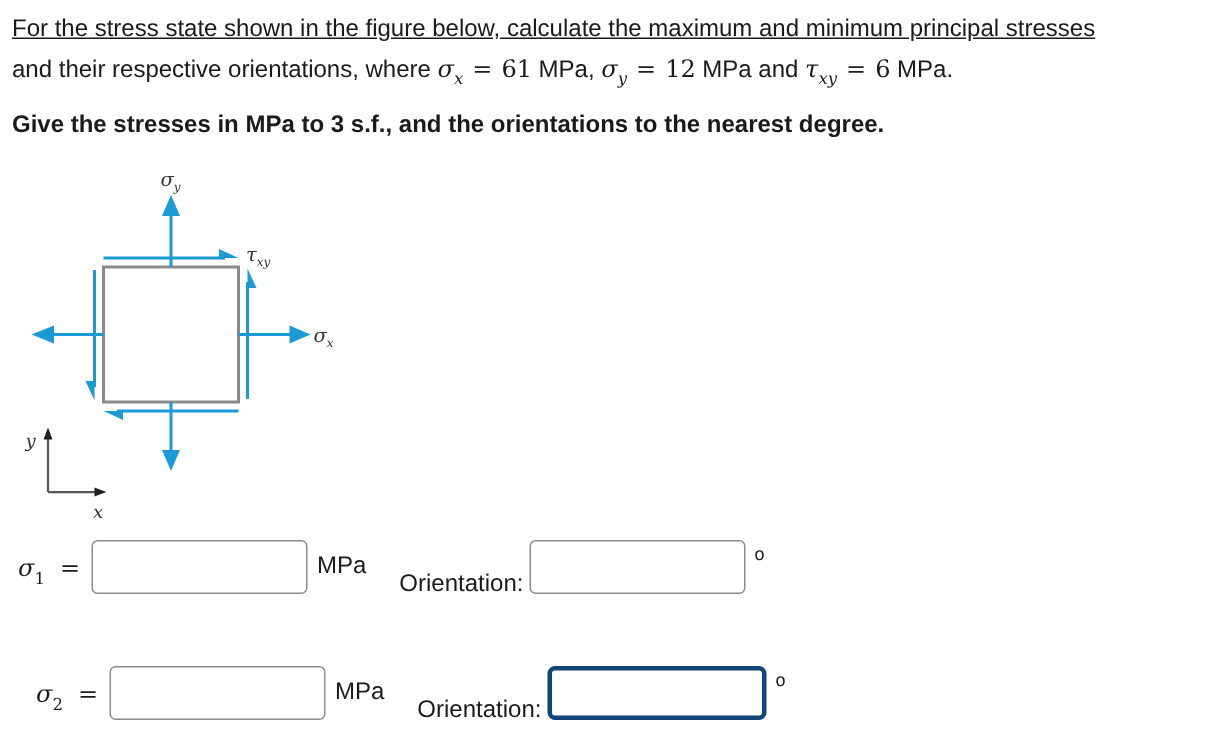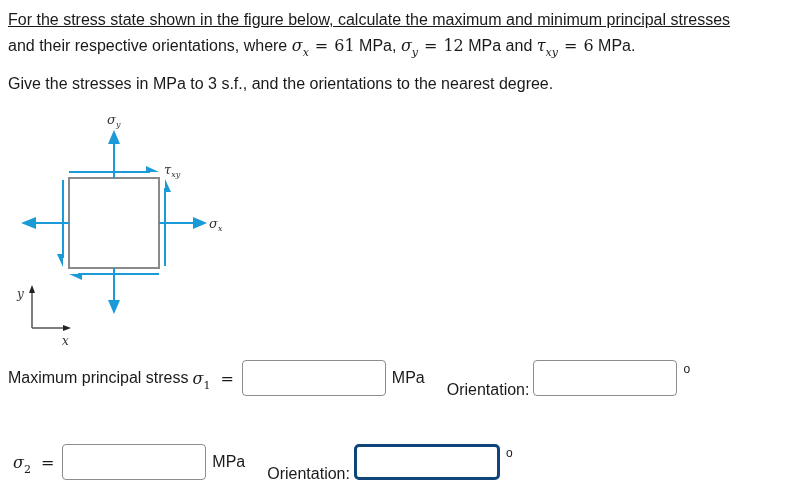--- a/index.html
+++ b/index.html
@@ -31,21 +31,21 @@
 
 <div class="para" style="top:7px;text-decoration:underline;">For the stress state shown in the figure below, calculate the maximum and minimum principal stresses</div>
 <div class="para" style="top:33px;">
   <span>and their respective orientations, where </span><span class="math"><span>σ</span><span class="sub">x</span></span><span class="eq">=</span><span class="num">61</span>
   <span>MPa,</span>
   <span class="math"><span>σ</span><span class="sub">y</span></span><span class="eq">=</span><span class="num">12</span>
   <span>MPa and</span>
   <span class="math"><span>τ</span><span class="sub">xy</span></span><span class="eq">=</span><span class="num">6</span>
   <span>MPa.</span>
 </div>
-<div class="para" style="top:71px;">Give the stresses in MPa to 3 s.f., and the orientations to the nearest degree.</div>
+<div class="para" style="top:71px;font-weight:bold;">Give the stresses in MPa to 3 s.f., and the orientations to the nearest degree.</div>
 
 <svg id="figure" viewBox="0 0 260 250" xmlns="http://www.w3.org/2000/svg">
 
   <rect x="69" y="78" width="90" height="90" fill="#fff" stroke="#8a8a8a" stroke-width="2"></rect>
 
   <g fill="#1a9ad6" stroke="#1a9ad6">
     <line x1="114" y1="78" x2="114" y2="40" stroke-width="2"></line>
     <polygon points="108,44 120,44 114,30" stroke="none"></polygon>
   </g>
   <g fill="#1a9ad6" stroke="#1a9ad6">
@@ -87,31 +87,30 @@
     <line x1="32" y1="190" x2="32" y2="228" stroke-width="1.5"></line>
     <line x1="32" y1="228" x2="66" y2="228" stroke-width="1.5"></line>
     <polygon points="29,193 35,193 32,185" stroke="none"></polygon>
     <polygon points="63,225 63,231 71,228" stroke="none"></polygon>
   </g>
   <text x="17" y="198" font-family="DejaVu Serif, serif" font-style="italic" font-size="12" fill="#333">y</text>
   <text x="62" y="245" font-family="DejaVu Serif, serif" font-style="italic" font-size="12" fill="#333">x</text>
 </svg>
 
 <div class="row" style="top:360px;">
-  <span>Maximum principal stress </span>
   <span class="math" style="margin-left:4px;"><span>σ</span><span class="subn">1</span></span>
   <span class="eq" style="margin:0 8px 0 10px;">=</span>
   <input class="inp" type="text" style="width: 144px;" value="">
   <span class="unit">MPa</span>
   <span class="orient-label">Orientation:</span>
   <input class="inp" type="text" style="width: 144px;" value="">
   <span class="deg">o</span>
 </div>
 
 <div class="row" style="top:444px;">
-  <span class="math" style="margin-left:5px;"><span>σ</span><span class="subn">2</span></span>
+  <span class="math" style="margin-left:16px;"><span>σ</span><span class="subn">2</span></span>
   <span class="eq" style="margin:0 8px 0 10px;">=</span>
   <input class="inp" type="text" style="width: 144px;" value="">
   <span class="unit">MPa</span>
   <span class="orient-label">Orientation:</span>
   <input class="inp focused" type="text" style="width: 146px;" value="">
   <span class="deg">o</span>
 </div>
 
 </body></html>

